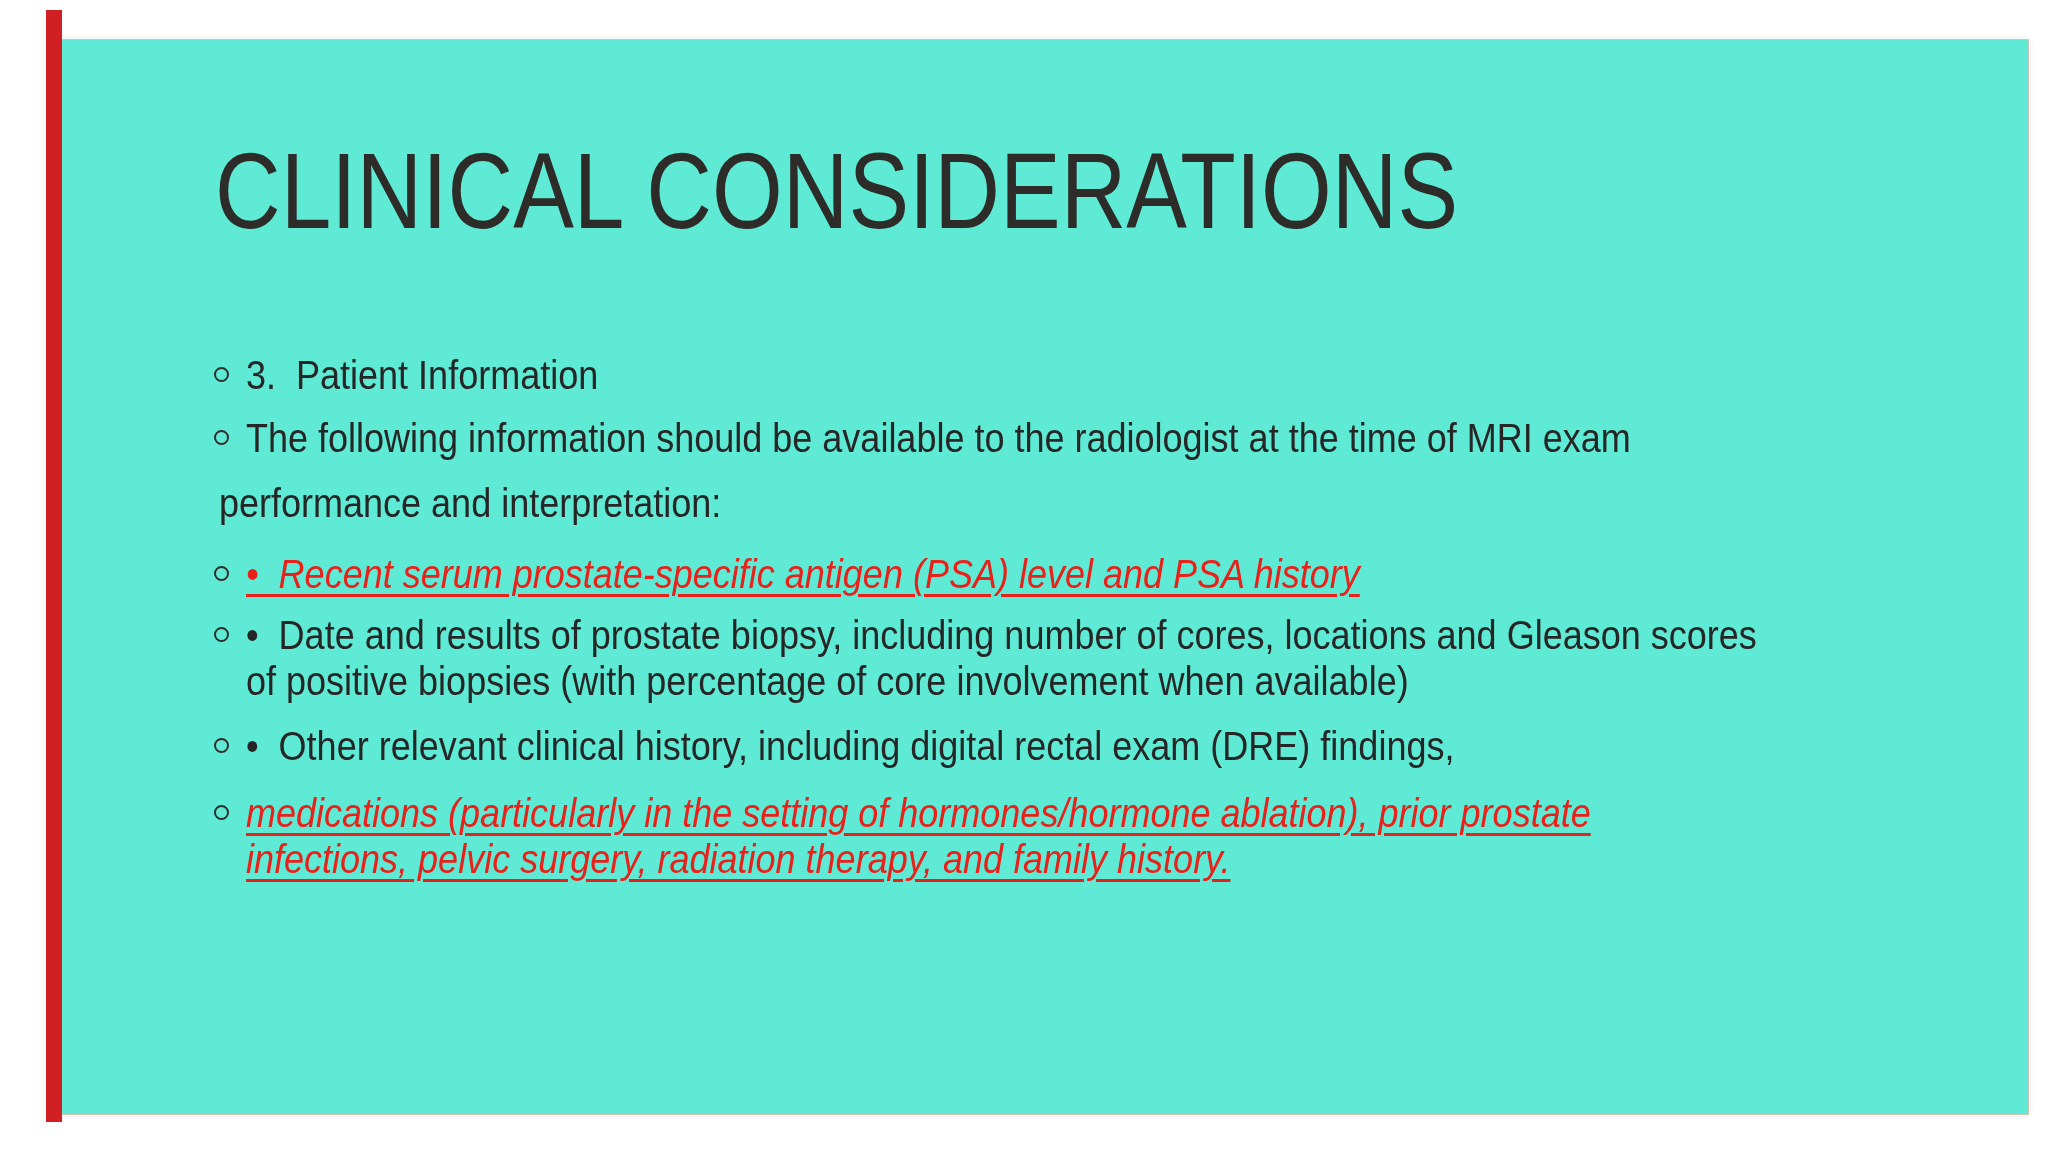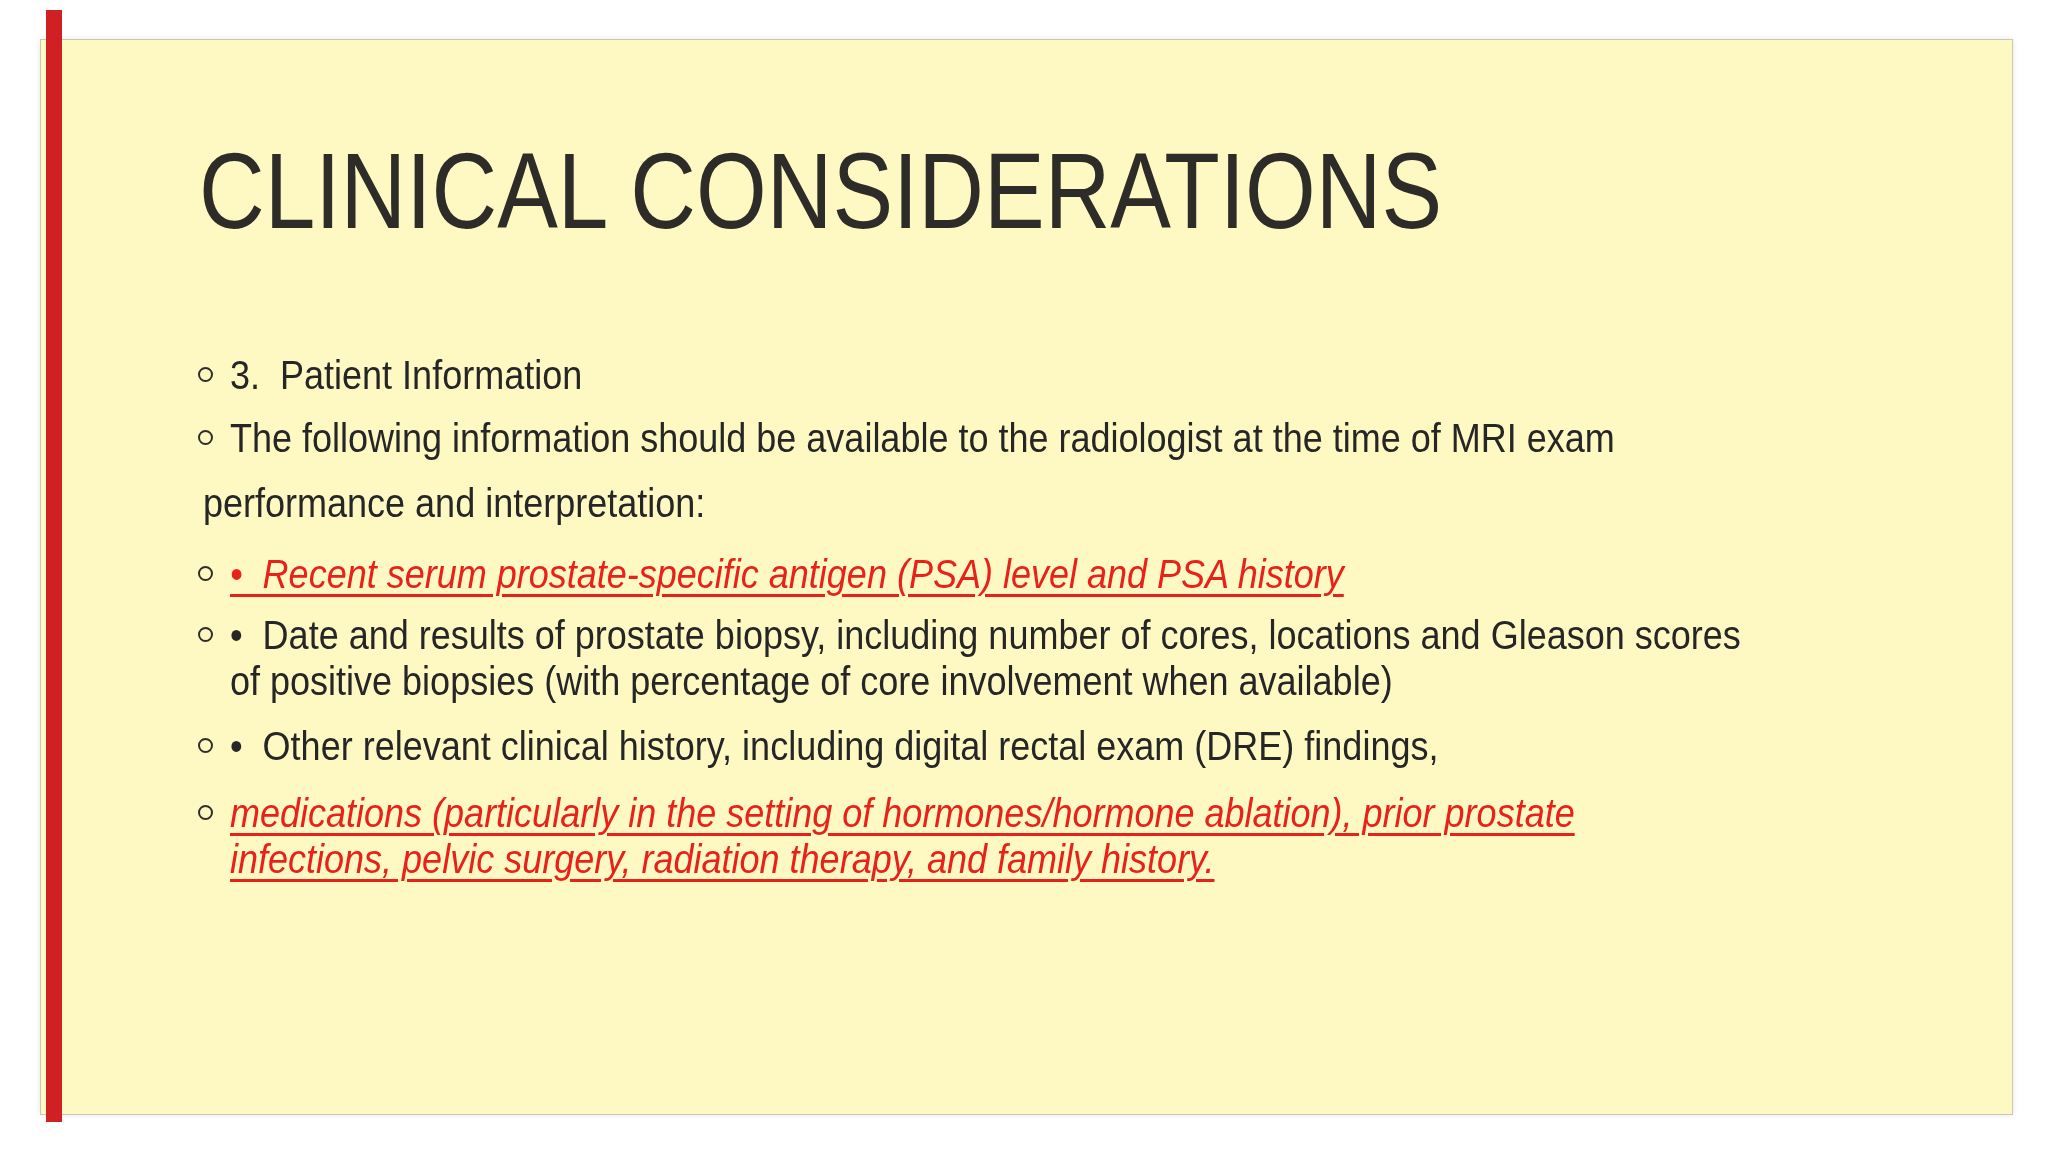--- a/index.html
+++ b/index.html
@@ -2,22 +2,22 @@
 <html><head>
 <meta charset="utf-8">
 <style>
   html,body{margin:0;padding:0;}
   body{
     width:2048px;height:1152px;position:relative;overflow:hidden;
     background:#ffffff;
     font-family:"Liberation Sans","DejaVu Sans",sans-serif;
   }
   .slide{
-    position:absolute;left:40px;top:39px;width:1971px;height:1074px;
-    background:#fef9c3;
+    position:absolute;left:56px;top:39px;width:1971px;height:1074px;
+    background:#5eead4;
     border:1px solid #cbc6b7;
     box-shadow:0 0 6px rgba(0,0,0,0.10);
   }
   .red-bar{
     position:absolute;left:46px;top:10px;width:16px;height:1112px;
     background:#d02024;z-index:6;
   }
   .title{
     position:absolute;left:158px;top:92px;
     font-size:107px;line-height:1.12;color:#2e2c29;

